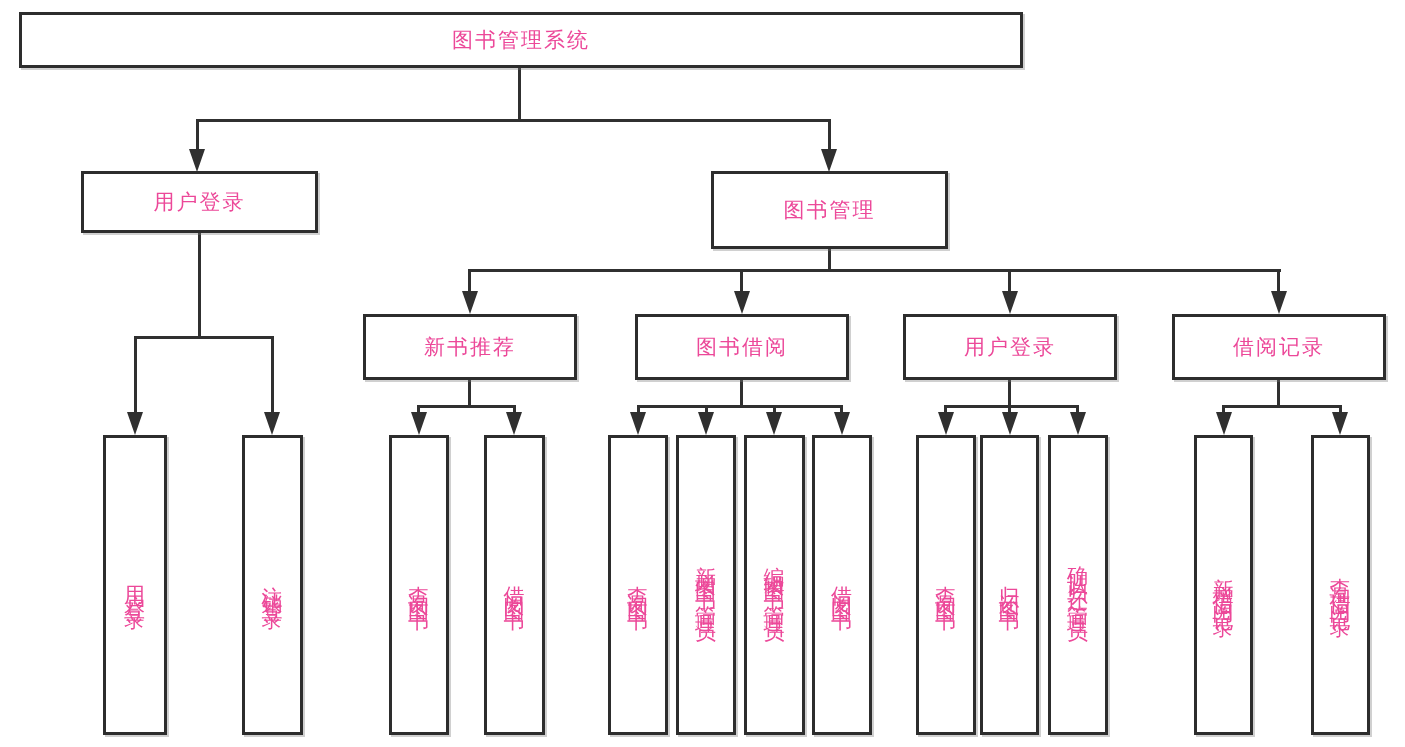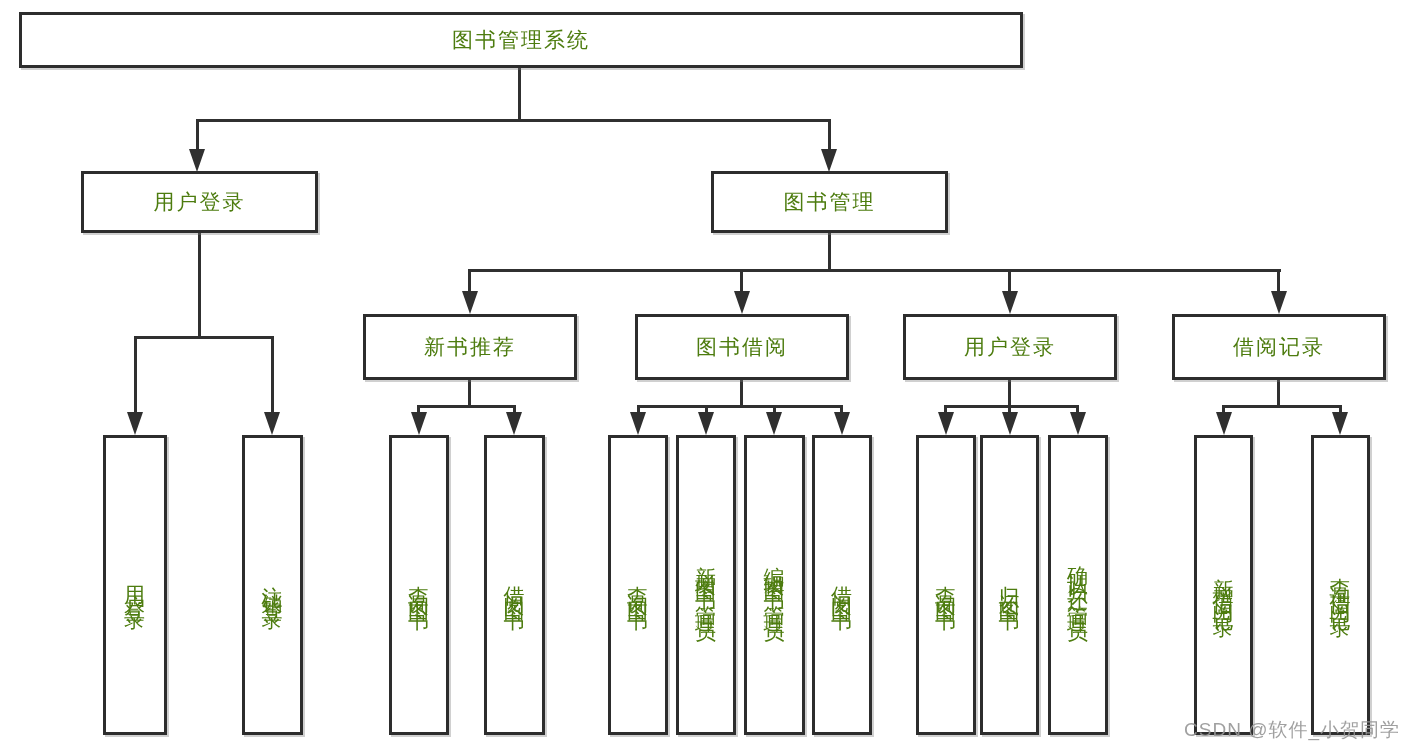--- a/index.html
+++ b/index.html
@@ -13,21 +13,21 @@
   }
   .box {
     position: absolute;
     box-sizing: border-box;
     background: #ffffff;
     border: 3px solid #2d2d2d;
     box-shadow: 2px 2px 0 rgba(120,120,120,0.35);
     display: flex;
     align-items: center;
     justify-content: center;
-    color: #4d7c0f;
+    color: #ec4899;
     font-size: 21px;
     letter-spacing: 2px;
     z-index: 2;
   }
   .box .vtext {
     writing-mode: vertical-rl;
     letter-spacing: 8px;
     line-height: 1;
     white-space: nowrap;
   }
@@ -70,21 +70,21 @@
   <div class="vline" style="left:518px; top:68px; height:53px;"></div>
   <div class="hline" style="left:196px; top:119px; width:635px;"></div>
   <div class="vline" style="left:196px; top:119px; height:33px;"></div>
   <div class="arrow" style="left:189px; top:149px;"></div>
   <div class="vline" style="left:828px; top:119px; height:33px;"></div>
   <div class="arrow" style="left:821px; top:149px;"></div>
 
   <div class="box" style="left:81px; top:171px; width:237px; height:62px;">
     <span>用户登录</span>
   </div>
-  <div class="box" style="left:711px; top:171px; width:237px; height:62px;">
+  <div class="box" style="left:711px; top:171px; width:237px; height:78px;">
     <span>图书管理</span>
   </div>
 
   <div class="vline" style="left:198px; top:233px; height:105px;"></div>
   <div class="hline" style="left:134px; top:336px; width:140px;"></div>
   <div class="vline" style="left:134px; top:336px; height:78px;"></div>
   <div class="arrow" style="left:127px; top:412px;"></div>
   <div class="vline" style="left:271px; top:336px; height:78px;"></div>
   <div class="arrow" style="left:264px; top:412px;"></div>
 
@@ -183,15 +183,14 @@
     <span class="vtext">确认归还（管理员）</span>
   </div>
 
   <div class="box" style="left:1194px; top:435px; width:59px; height:300px;">
     <span class="vtext">新增借阅记录</span>
   </div>
   <div class="box" style="left:1311px; top:435px; width:59px; height:300px;">
     <span class="vtext">查询借阅记录</span>
   </div>
 
-  <div class="watermark">CSDN @软件_小贺同学</div>
 
 </div>
 
 </body></html>

